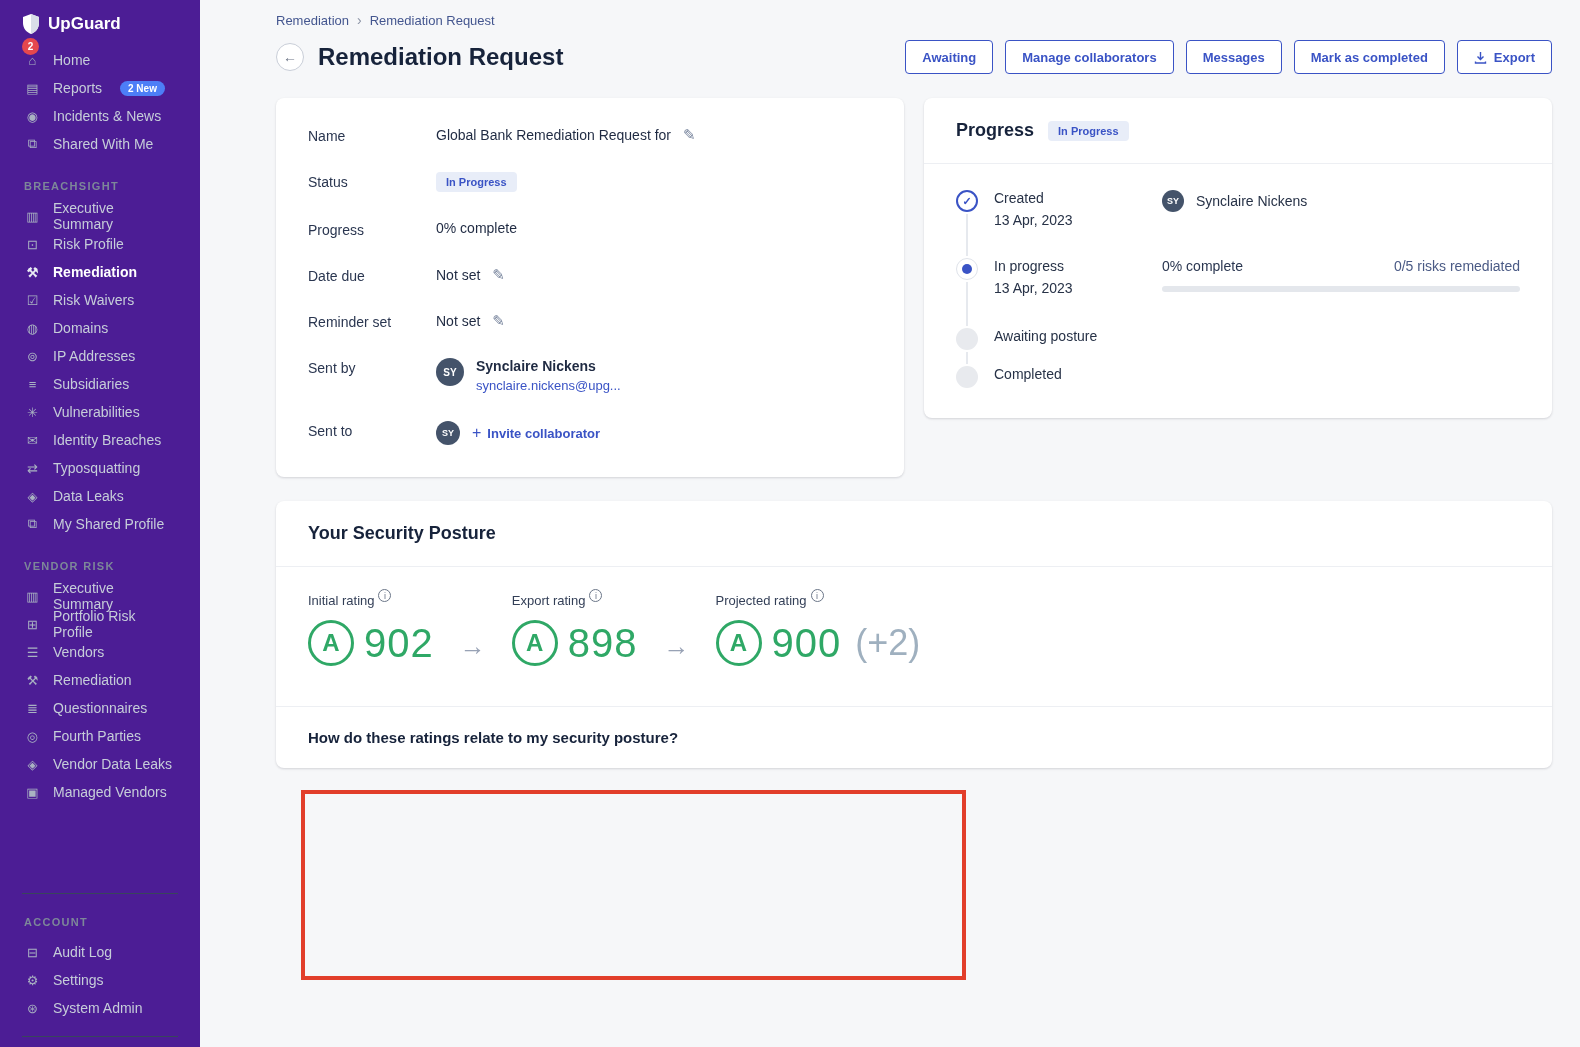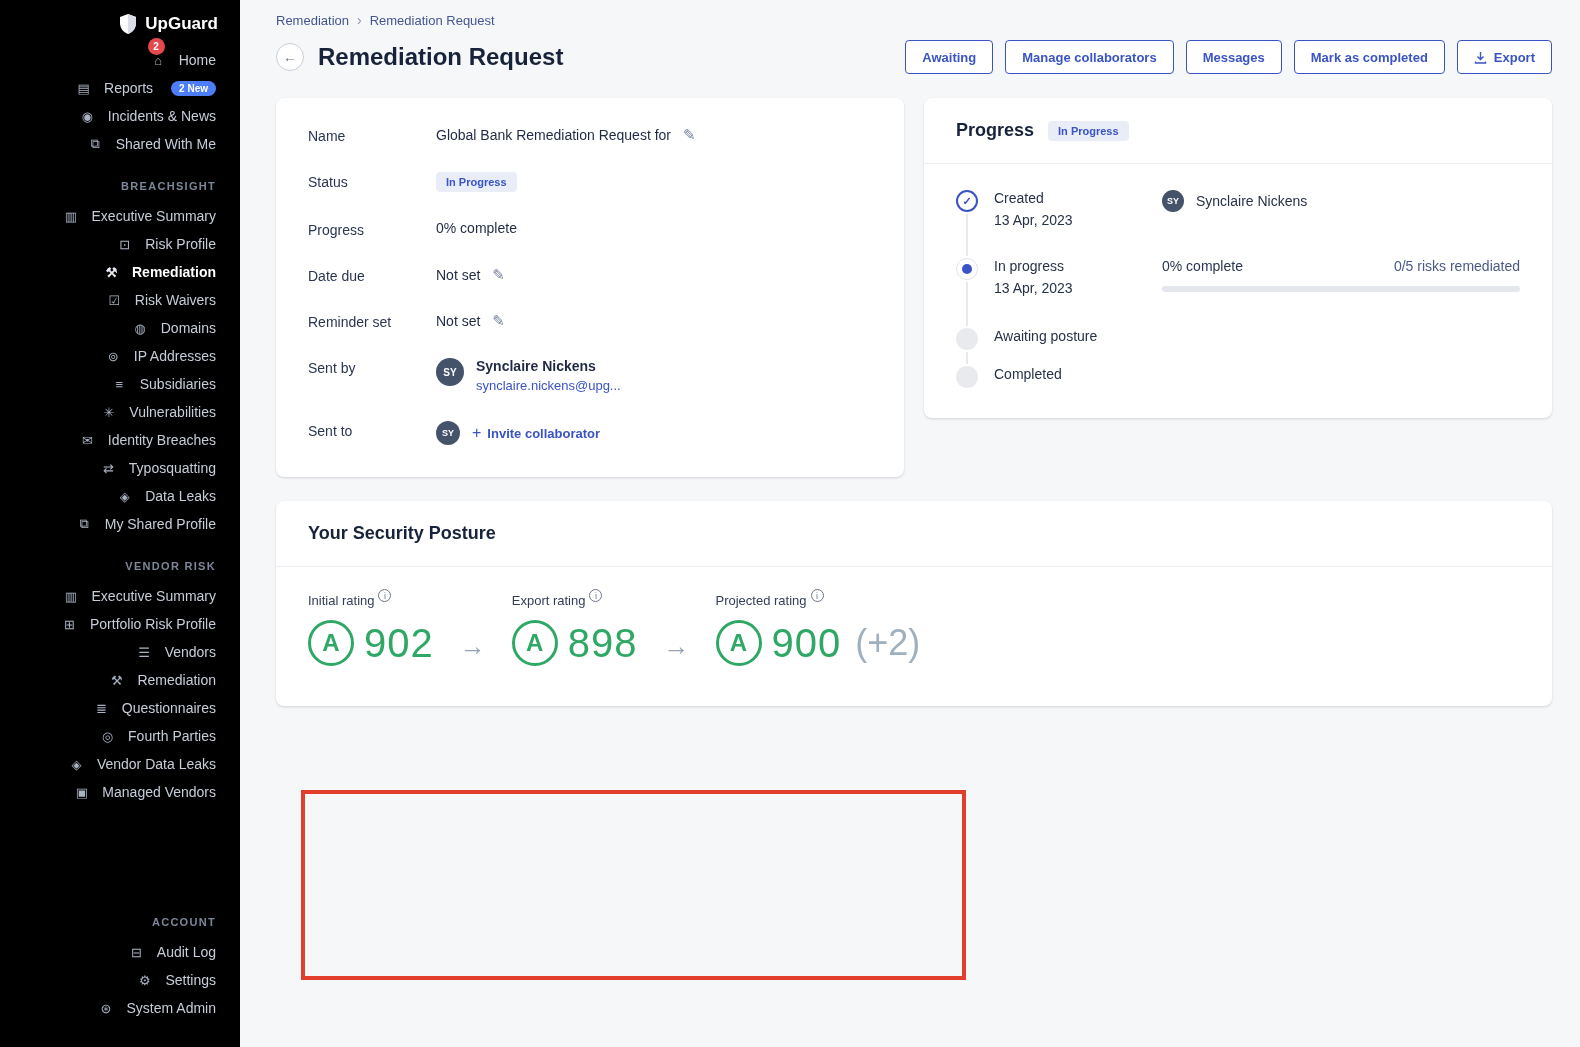--- a/index.html
+++ b/index.html
@@ -5,24 +5,23 @@
   * { box-sizing: border-box; }
   html,body { margin:0; padding:0; }
   body {
     width:1580px; height:1047px; overflow:hidden; position:relative;
     font-family:"Liberation Sans", sans-serif;
     background:#f6f7f9; color:#17233b;
   }
 
   
   .sidebar {
-    position:absolute; left:0; top:0; width:240px; height:1047px;
-    background:#000000; color:#c6cdd9; display:flex; flex-direction:column;
+    position:absolute; left:0; top:0; width:200px; height:1047px;
+    background:#4c1d95; color:#c6cdd9; display:flex; flex-direction:column;
     padding-top:12px;
-    align-items:flex-end;
   }
   .brand { display:flex; align-items:center; gap:8px; padding:2px 22px 12px; color:#fff; font-size:17px; font-weight:bold; }
   .brand svg { display:block; }
   .nav-item { display:flex; align-items:center; gap:12px; height:28px; padding:0 24px; font-size:14px; position:relative; color:#c6cdd9; cursor:pointer; }
   .nav-item.active { color:#ffffff; font-weight:bold; }
   .nav-icon { flex:0 0 17px; width:17px; text-align:center; font-size:13px; color:#a9b2c2; }
   .nav-item.active .nav-icon { color:#e8ecf3; }
   .count-badge {
     position:absolute; left:22px; top:-8px; width:17px; height:17px; border-radius:50%;
     background:#e5484d; color:#fff; font-size:10px; font-weight:bold;
@@ -460,17 +459,18 @@
           <span class="info-badge">i</span>
         </div>
         <div class="rating-row">
           <div class="grade-circle">A</div>
           <span class="score">900</span>
           <span class="delta">(+2)</span>
         </div>
       </div>
 
     </div>
+    <div class="posture-footer">How do these ratings relate to my security posture?</div>
   </section>
 
 </main>
 
 <div class="annotation-box"></div>
 
 </body></html>

